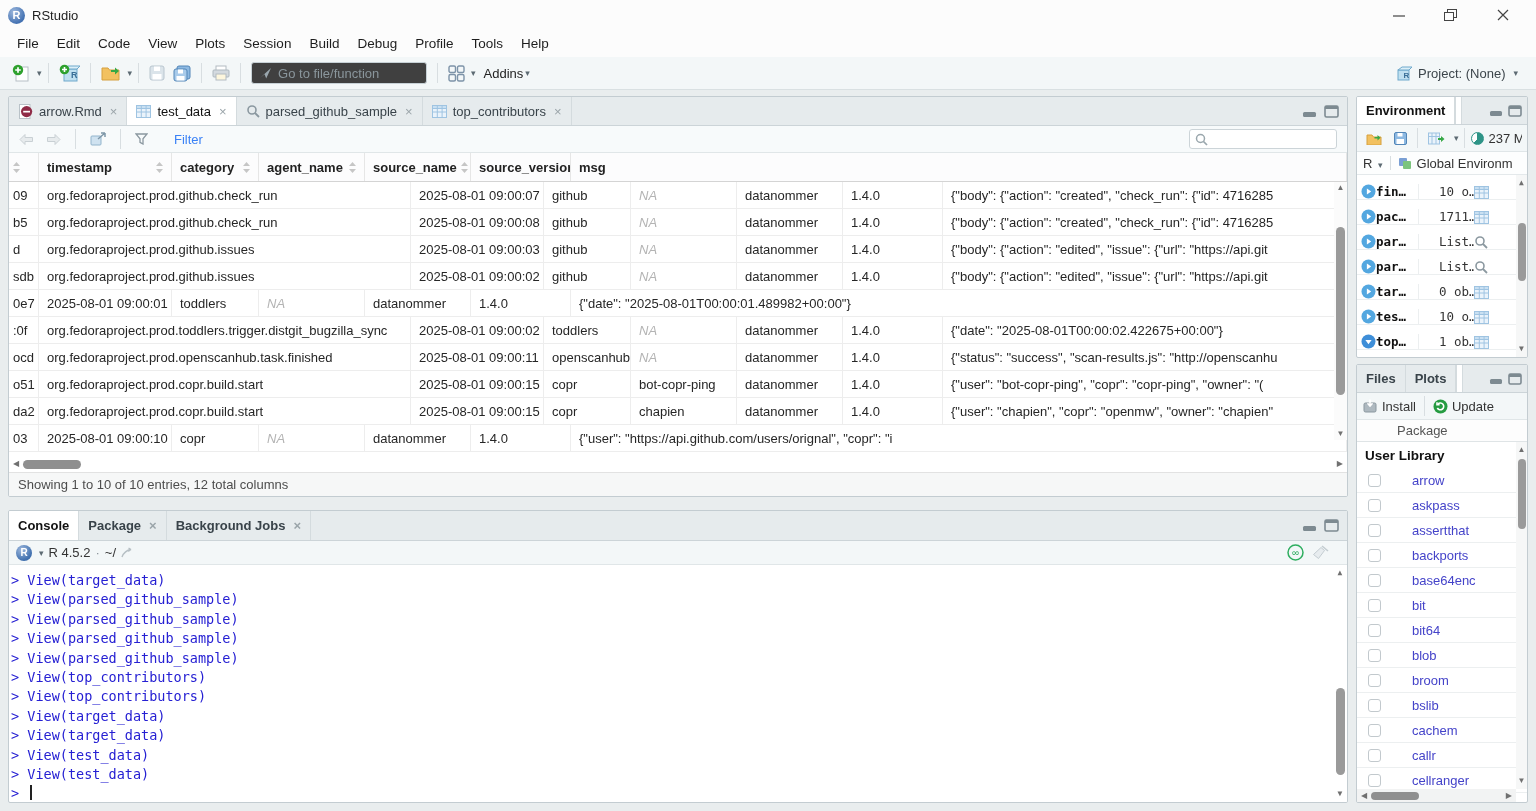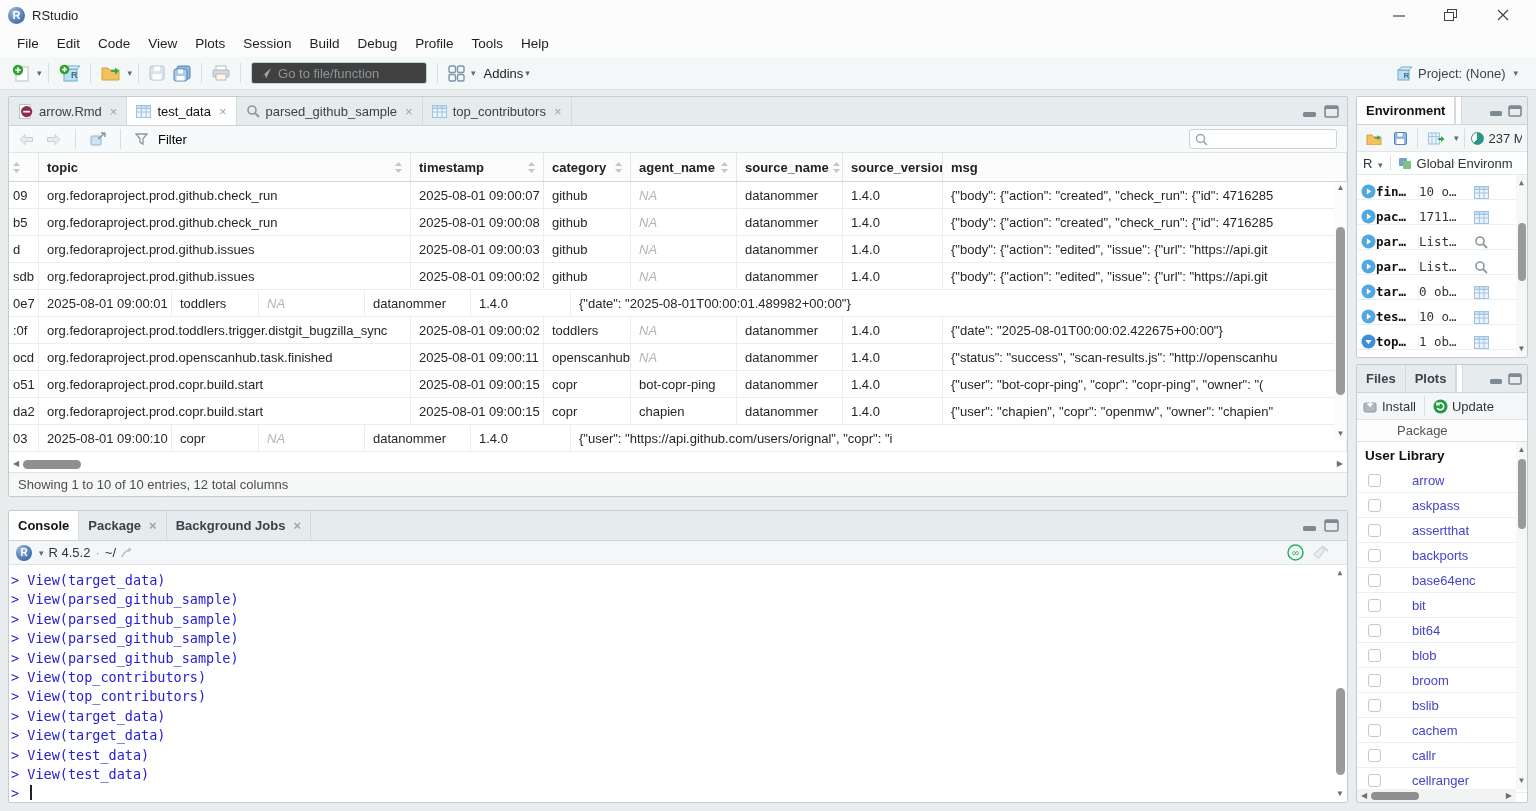--- a/index.html
+++ b/index.html
@@ -41,21 +41,21 @@
   .tab.active { background:#fff; color:#111; }
   .tab .x { color:#9aa4a9; font-size:13px; margin-left:2px; }
   .tab.bold { font-weight:bold; }
   .pane-icons { margin-left:auto; display:flex; align-items:center; gap:7px; padding:0 8px; }
   .sliver { width:7px; background:#fff; border-left:1px solid #d4dbde; border-right:1px solid #d4dbde; }
 
   
   #source-pane { left:8px; top:96px; width:1340px; height:401px; }
   .filter-row { height:27px; flex:none; background:#f7fafb; border-bottom:1px solid #e0e6e8;
                 display:flex; align-items:center; padding:0 6px; gap:4px; }
-  .filter-label { color:#000000; margin-left:2px; }
+  .filter-label { color:#3b82f6; margin-left:18px; }
   .search-box { margin-left:auto; width:148px; height:20px; border:1px solid #ccd4d8; border-radius:3px;
                 background:#fff; display:flex; align-items:center; padding:0 5px; margin-right:4px; }
   .grid-wrap { position:relative; flex:1; overflow:hidden; }
   .thead { display:flex; height:29px; border-bottom:1px solid #d4d4d4; background:#fcfcfd; font-weight:bold; }
   .th { display:flex; align-items:center; justify-content:space-between; gap:4px; padding:0 8px;
         border-right:1px solid #e6e6e6; overflow:hidden; white-space:nowrap; flex:none; }
   .trow { display:flex; height:27px; border-bottom:1px solid #ededed; background:#fff; }
   .td { display:flex; align-items:center; padding:0 8px; border-right:1px solid #ededed;
         overflow:hidden; white-space:nowrap; flex:none; color:#262626; }
   .c-id {width:30px; padding:0 4px;} .c-topic {width:372px;} .c-ts {width:133px;} .c-cat {width:87px;}
@@ -91,21 +91,21 @@
                  display:flex; align-items:center; padding:0 5px; gap:3px; overflow:hidden; }
   .mem { display:flex; align-items:center; gap:4px; color:#333; white-space:nowrap; overflow:hidden; }
   .pie { width:13px; height:13px; border-radius:50%; flex:none;
          background:conic-gradient(#2e9487 0 62%, #ffffff 62% 100%); border:1px solid #2e9487; }
   .scope-row { height:23px; flex:none; background:#fdfefe; border-bottom:1px solid #e4e9eb;
                display:flex; align-items:center; gap:5px; padding:0 6px; color:#333; overflow:hidden; white-space:nowrap; }
   .env-list { position:relative; flex:1; overflow:hidden; font-family:"DejaVu Sans Mono",monospace; font-size:12.5px; }
   .env-row { display:flex; align-items:flex-end; height:25px; border-bottom:1px solid #eceff0; padding:0 4px; gap:0; }
   .env-name { width:42px; overflow:hidden; white-space:nowrap; color:#111; font-weight:bold; flex:none; }
   .env-val  { width:56px; overflow:hidden; white-space:nowrap; color:#333; flex:none;
-              border-left:1px solid #eceff0; padding-left:0; }
+              border-left:1px solid #eceff0; padding-left:20px; }
   .env-scroll { position:absolute; right:0; top:0; bottom:0; width:11px; background:#f6f7f7;
                 display:flex; flex-direction:column; align-items:center; padding:2px 0; }
 
   
   #pkg-pane { left:1356px; top:364px; width:172px; height:439px; }
   .pkg-toolbar { height:27px; flex:none; background:#f3f7f8; border-bottom:1px solid #e0e6e8;
                  display:flex; align-items:center; gap:4px; padding:0 6px; color:#333; }
   .pkg-btn { display:flex; align-items:center; gap:4px; cursor:pointer; }
   .pkg-colhead { height:22px; flex:none; border-bottom:1px solid #dfe4e6; color:#555;
                  display:flex; align-items:center; padding-left:40px; background:#fdfdfd; }
@@ -341,29 +341,20 @@
       </span>
     </div>
     <div class="grid-wrap">
       <div class="thead" id="grid-head">
           <div class="th c-id">
             <svg width="7" height="11" viewBox="0 0 7 11">
               <path d="M3.5 0 L7 4 H0 Z" fill="#c6c6c6"></path>
               <path d="M3.5 11 L0 7 H7 Z" fill="#c6c6c6"></path>
             </svg>
           </div>
-          <div class="th c-topic">
-            <span>topic</span>
-            <span>
-              <svg width="7" height="11" viewBox="0 0 7 11">
-                <path d="M3.5 0 L7 4 H0 Z" fill="#c6c6c6"></path>
-                <path d="M3.5 11 L0 7 H7 Z" fill="#c6c6c6"></path>
-              </svg>
-            </span>
-          </div>
           <div class="th c-ts">
             <span>timestamp</span>
             <span>
               <svg width="7" height="11" viewBox="0 0 7 11">
                 <path d="M3.5 0 L7 4 H0 Z" fill="#c6c6c6"></path>
                 <path d="M3.5 11 L0 7 H7 Z" fill="#c6c6c6"></path>
               </svg>
             </span>
           </div>
           <div class="th c-cat">

